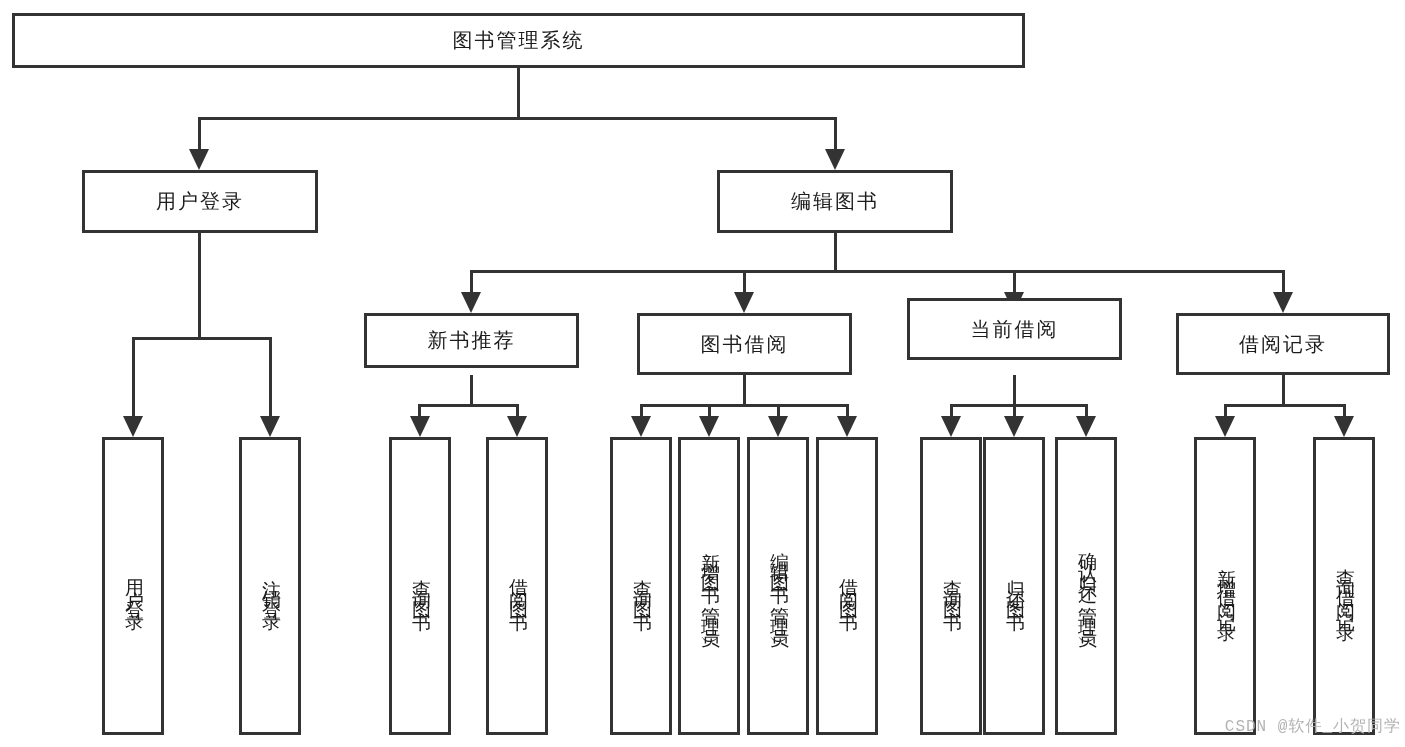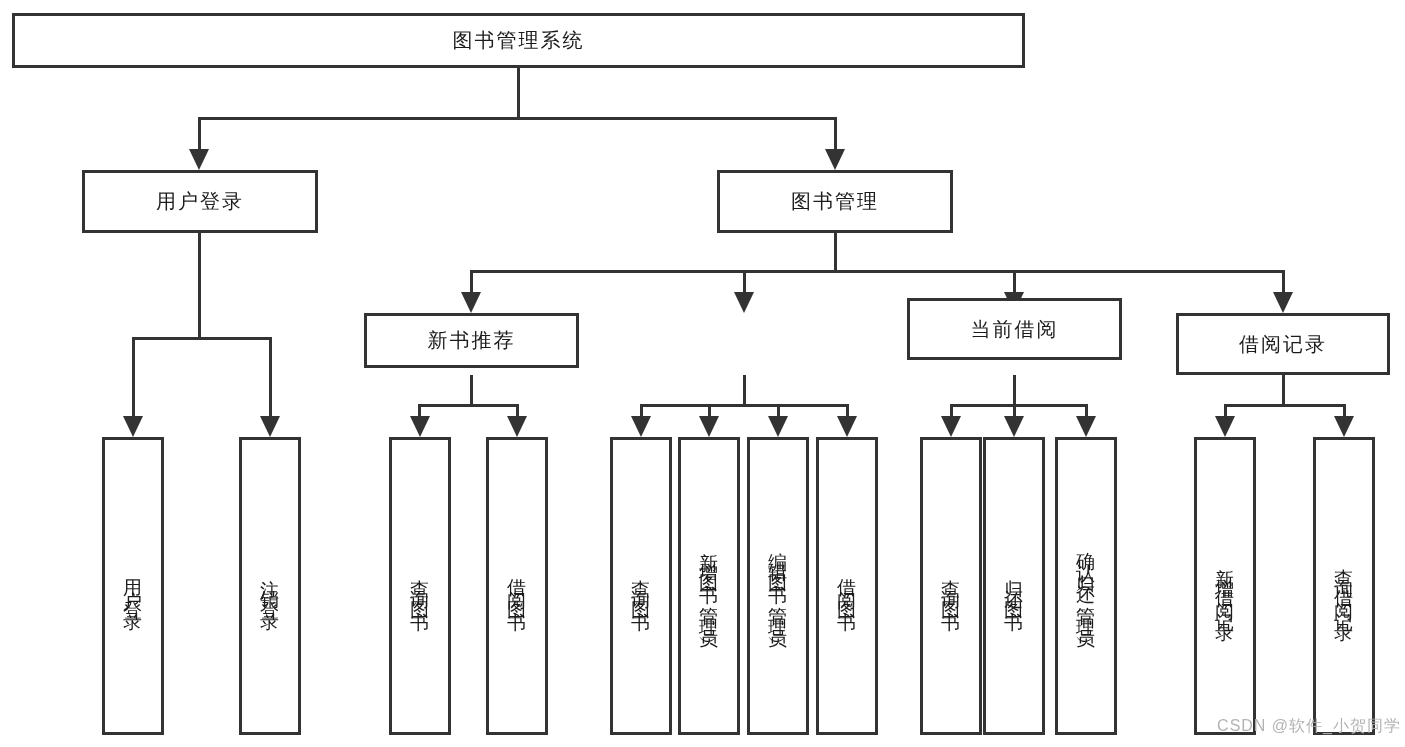--- a/index.html
+++ b/index.html
@@ -7,20 +7,21 @@
   html, body { background: #ffffff; }
   body { font-family: "Liberation Sans", "DejaVu Sans", sans-serif; }
 
   .canvas {
     position: relative;
     width: 1405px;
     height: 747px;
     background: #ffffff;
     overflow: hidden;
     color: #1c1c1c;
+    font-family: Liberation Mono, monospace;
   }
 
   
   .box {
     position: absolute;
     border: 3px solid #333333;
     background: #ffffff;
     display: flex;
     align-items: center;
     justify-content: center;
@@ -64,41 +65,42 @@
   <div class="box h" style="left:12px; top:13px; width:1013px; height:55px;">图书管理系统</div>
 
   <div class="line" style="left:517px; top:68px;  width:3px;  height:52px;"></div>
   <div class="line" style="left:198px; top:117px; width:638px; height:3px;"></div>
   <div class="line" style="left:198px; top:117px; width:3px;  height:33px;"></div>
   <div class="arrow" style="left:189px; top:149px;"></div>
   <div class="line" style="left:834px; top:117px; width:3px;  height:33px;"></div>
   <div class="arrow" style="left:825px; top:149px;"></div>
 
   <div class="box h" style="left:82px; top:170px; width:236px; height:63px;">用户登录</div>
-  <div class="box h" style="left:717px; top:170px; width:236px; height:63px;">图书管理</div>
+  <div class="box h" style="left:717px; top:170px; width:236px; height:63px;">编辑图书</div>
 
   <div class="line" style="left:198px; top:233px; width:3px;  height:105px;"></div>
   <div class="line" style="left:132px; top:337px; width:140px; height:3px;"></div>
   <div class="line" style="left:132px; top:337px; width:3px;  height:88px;"></div>
   <div class="arrow" style="left:123px; top:416px;"></div>
   <div class="line" style="left:269px; top:337px; width:3px;  height:88px;"></div>
   <div class="arrow" style="left:260px; top:416px;"></div>
 
   <div class="line" style="left:834px; top:233px; width:3px;  height:40px;"></div>
   <div class="line" style="left:470px; top:270px; width:815px; height:3px;"></div>
   <div class="line" style="left:470px; top:270px; width:3px; height:24px;"></div>
   <div class="arrow" style="left:461px; top:292px;"></div>
   <div class="line" style="left:743px; top:270px; width:3px; height:24px;"></div>
   <div class="arrow" style="left:734px; top:292px;"></div>
   <div class="line" style="left:1013px; top:270px; width:3px; height:24px;"></div>
   <div class="arrow" style="left:1004px; top:292px;"></div>
   <div class="line" style="left:1282px; top:270px; width:3px; height:24px;"></div>
   <div class="arrow" style="left:1273px; top:292px;"></div>
 
   <div class="box h" style="left:364px;  top:313px; width:215px; height:55px;">新书推荐</div>
+  <div class="box h" style="left:637px;  top:313px; width:215px; height:62px;">图书借阅</div>
   <div class="box h" style="left:907px;  top:298px; width:215px; height:62px;">当前借阅</div>
   <div class="box h" style="left:1176px; top:313px; width:214px; height:62px;">借阅记录</div>
 
   <div class="line" style="left:470px; top:375px; width:3px;  height:31px;"></div>
   <div class="line" style="left:418px; top:404px; width:101px; height:3px;"></div>
   <div class="line" style="left:418px; top:404px; width:3px; height:14px;"></div>
   <div class="arrow" style="left:410px; top:416px;"></div>
   <div class="line" style="left:516px; top:404px; width:3px; height:14px;"></div>
   <div class="arrow" style="left:507px; top:416px;"></div>
 

